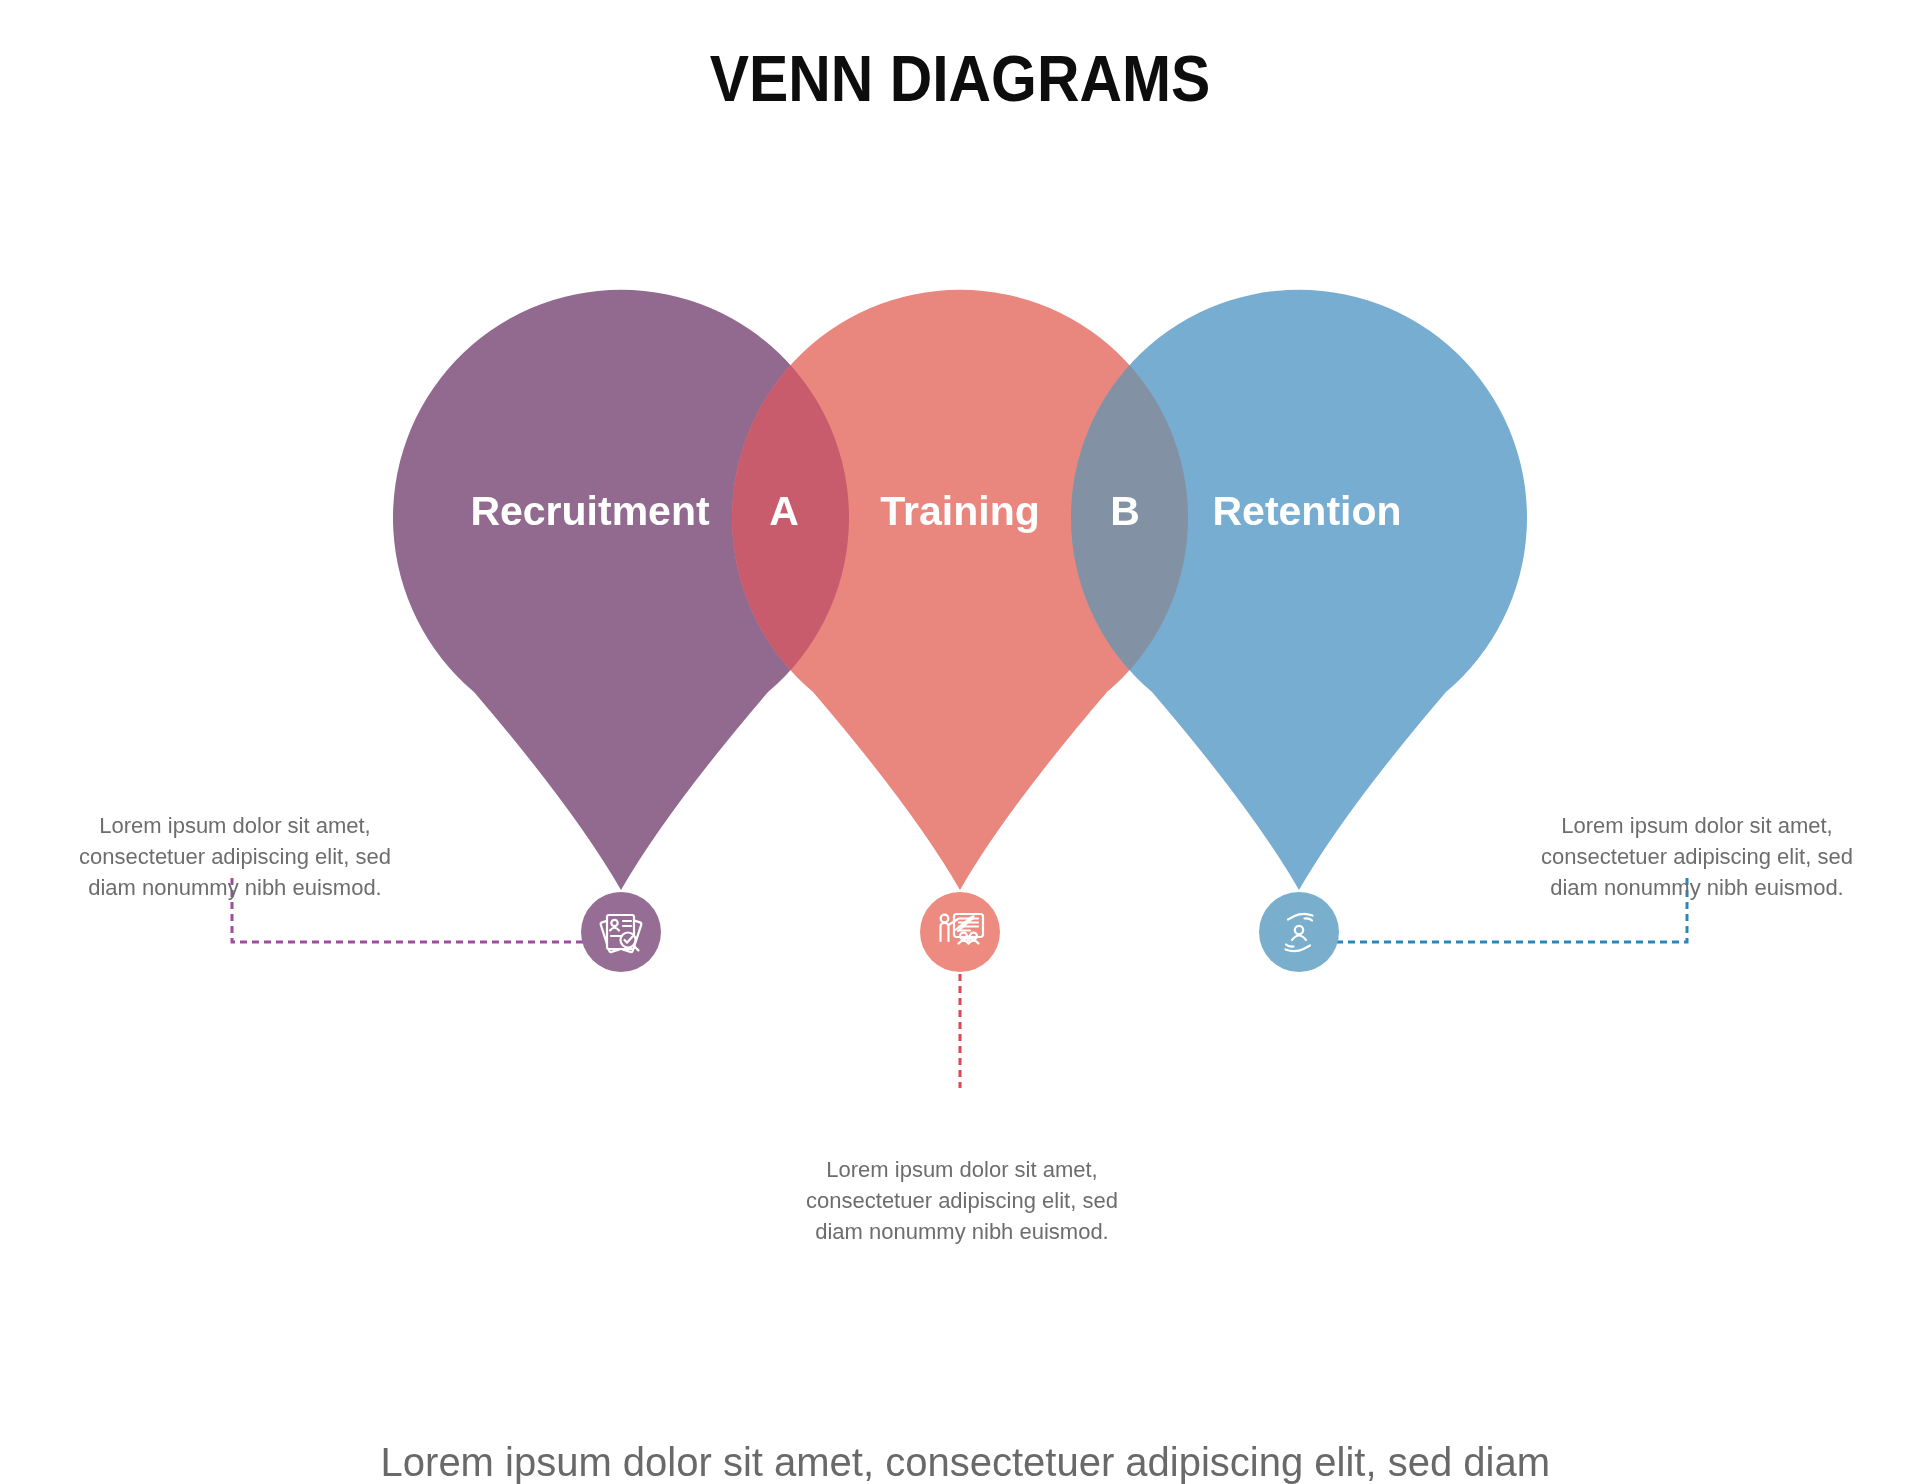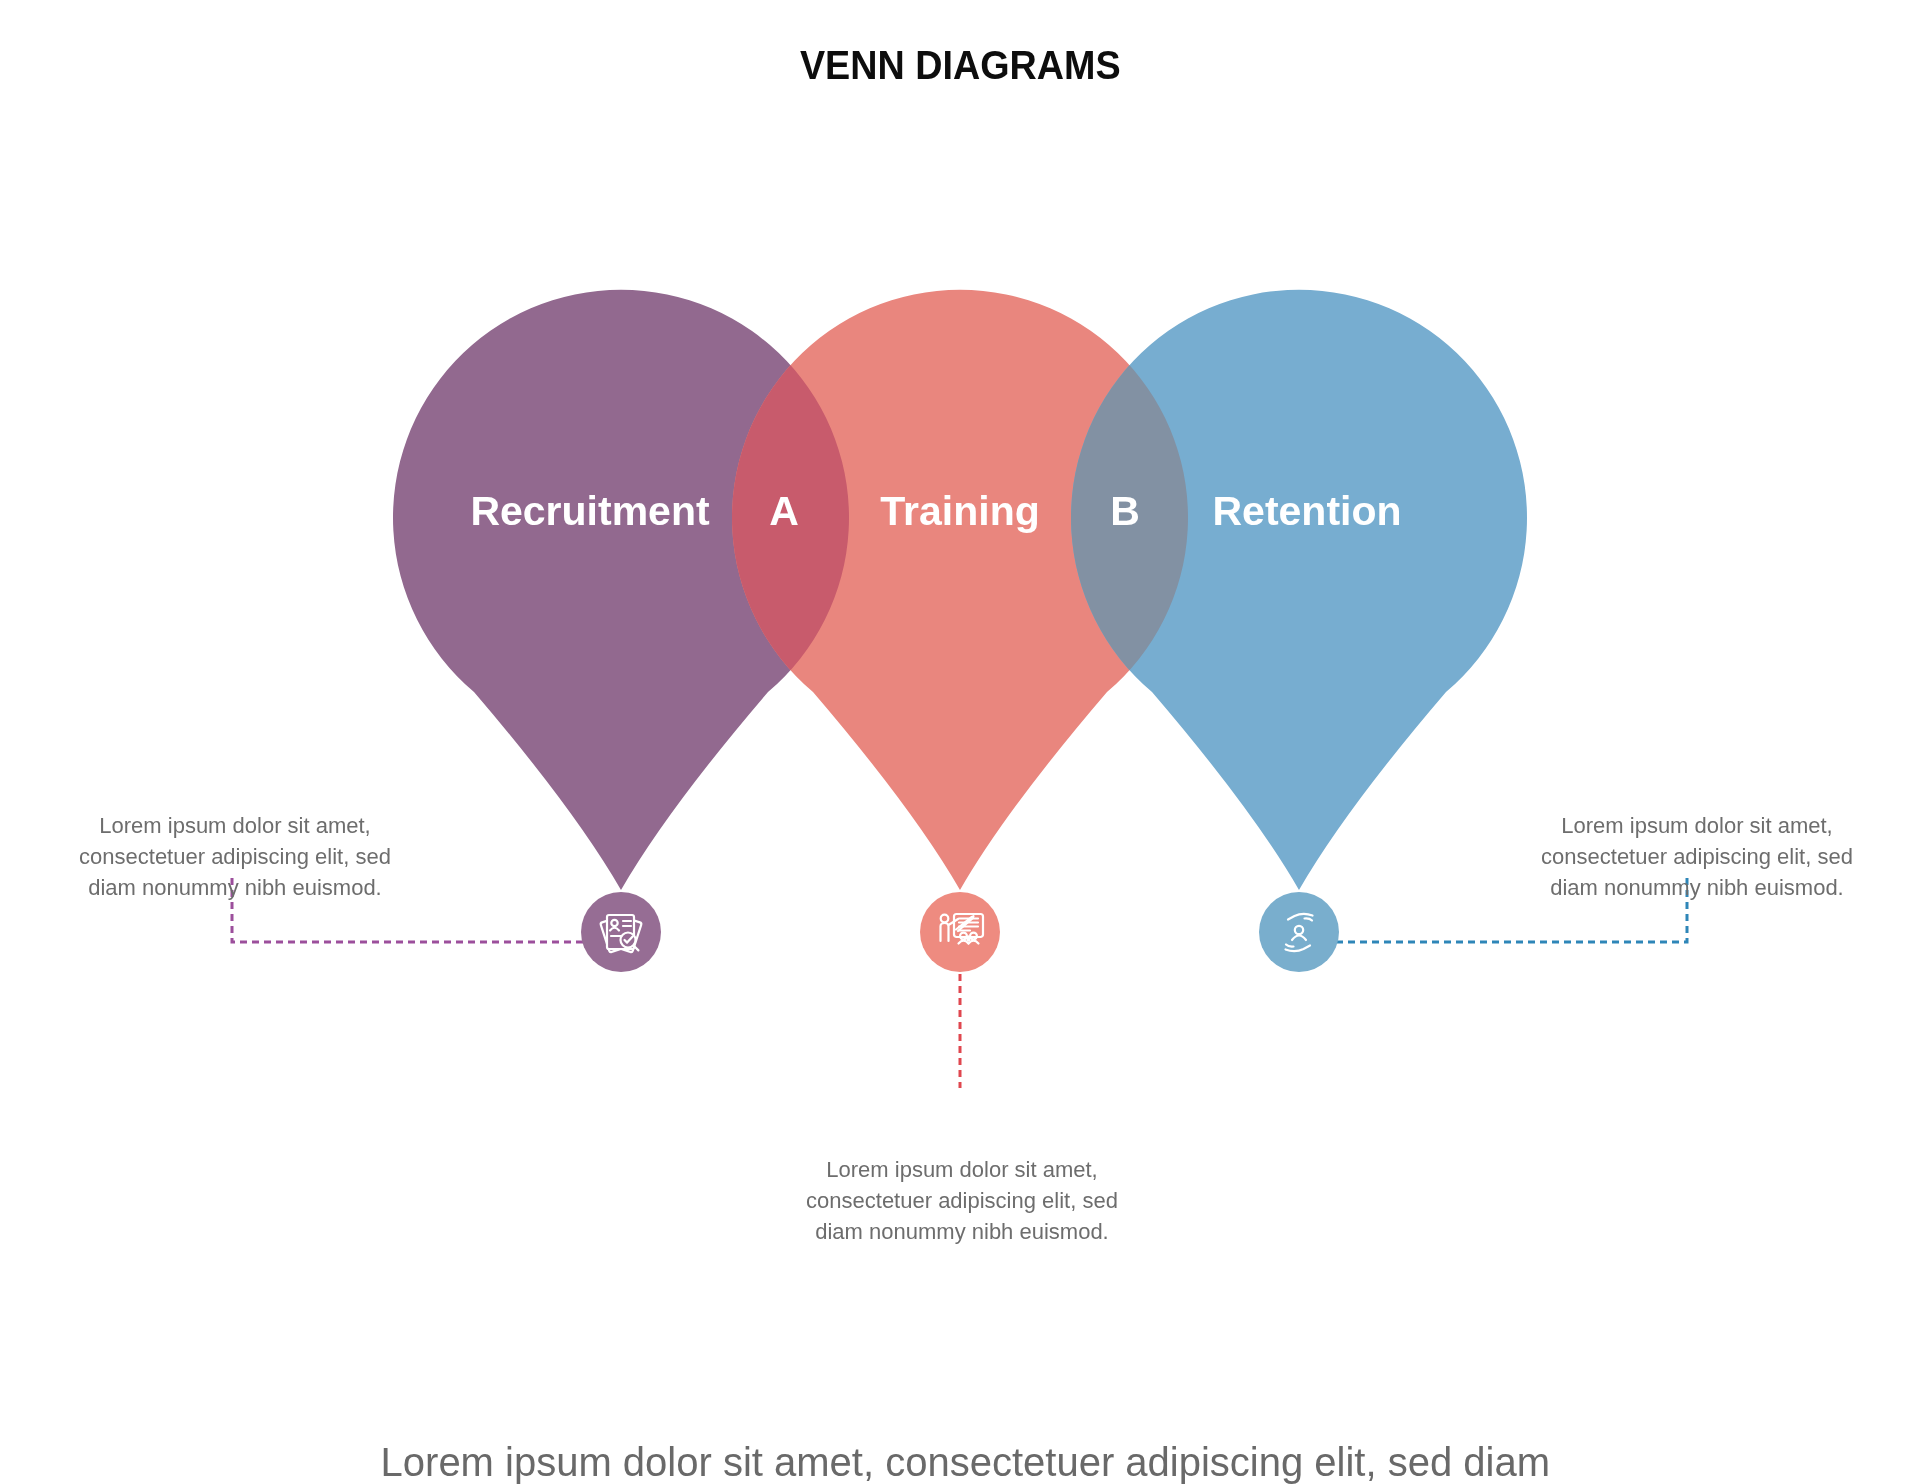--- a/index.html
+++ b/index.html
@@ -2,21 +2,21 @@
 <html><head>
 <meta charset="utf-8">
 <style>
   html,body{margin:0;padding:0;}
   body{
     width:1920px;height:1484px;position:relative;background:#ffffff;
     font-family:"Liberation Sans","DejaVu Sans",sans-serif;overflow:hidden;
   }
   .title{
     position:absolute;top:42px;left:0;width:1920px;text-align:center;
-    font-size:41px;font-weight:900;color:#0d0d0d;letter-spacing:0px;margin:0;
+    font-size:64px;font-weight:900;color:#0d0d0d;letter-spacing:0px;margin:0;
   }
   .title span{display:inline-block;transform:scaleX(.92);transform-origin:center;}
   .venn-svg{position:absolute;left:0;top:0;}
   .annotation{
     position:absolute;width:360px;text-align:center;
     font-size:22px;line-height:31px;color:#6d6d6d;margin-top:44px;
   }
   .footer{
     position:absolute;left:370px;top:1440px;width:1180px;text-align:right;
     font-size:40px;line-height:44px;color:#696969;

